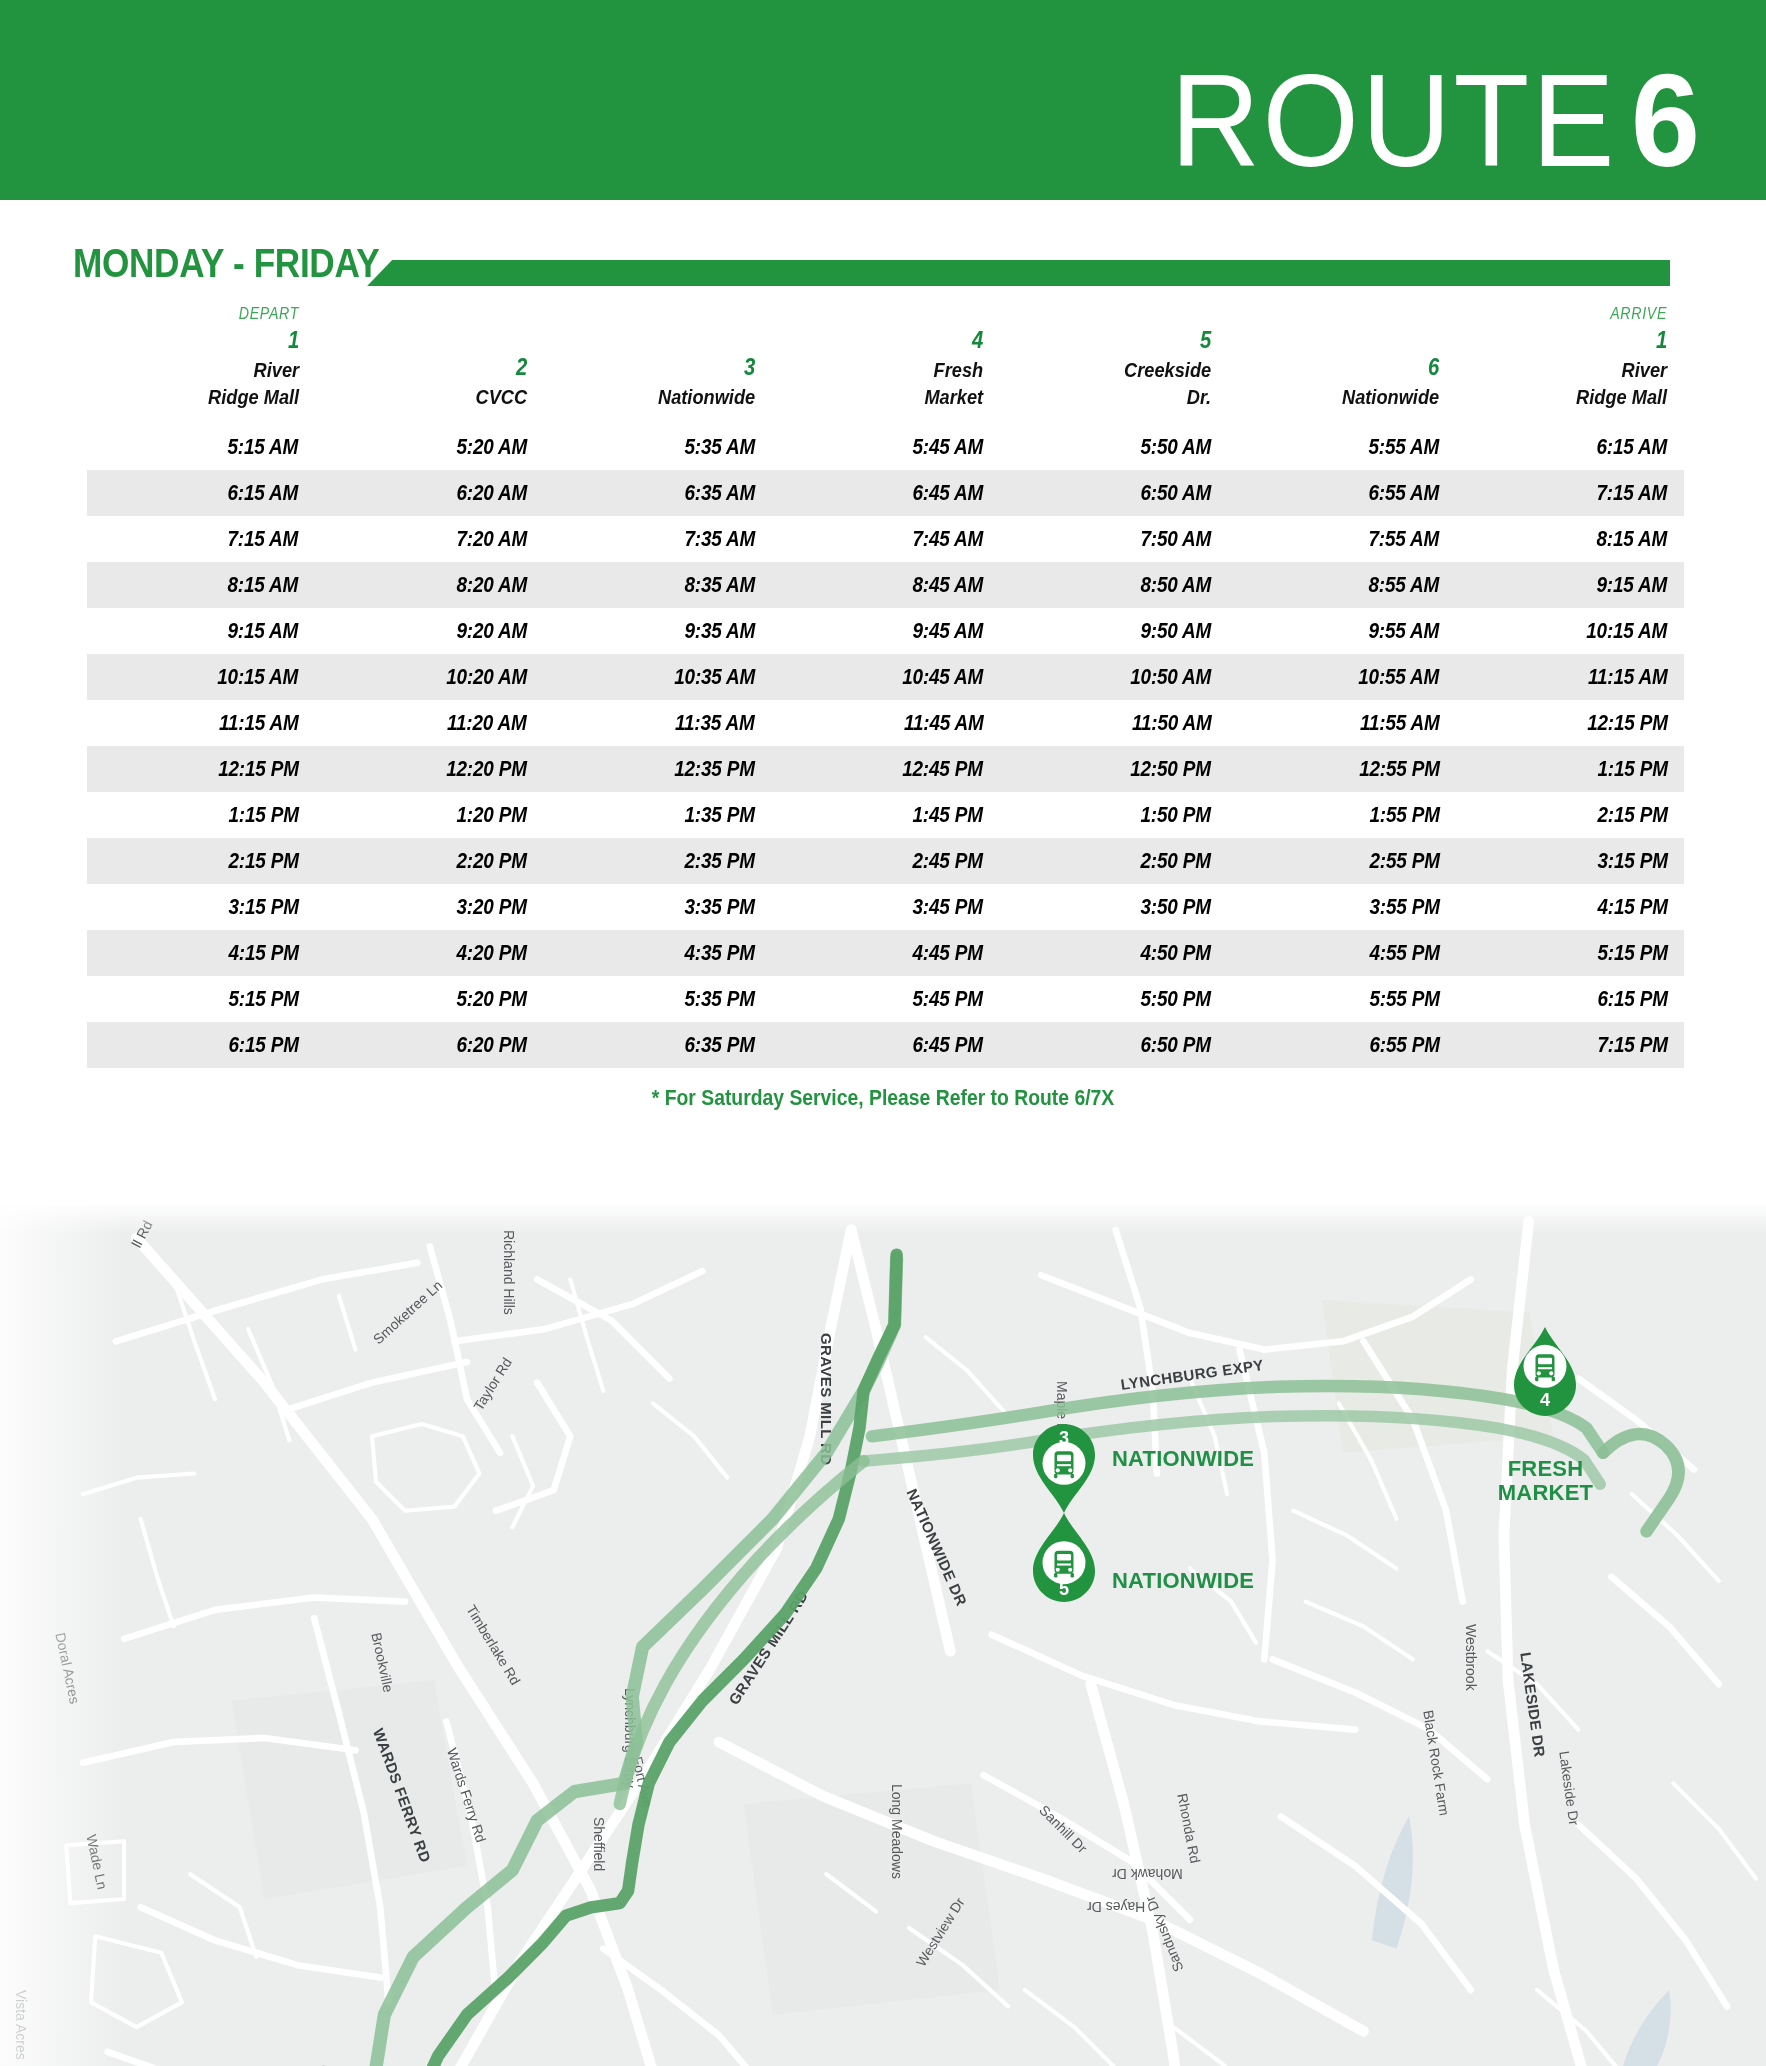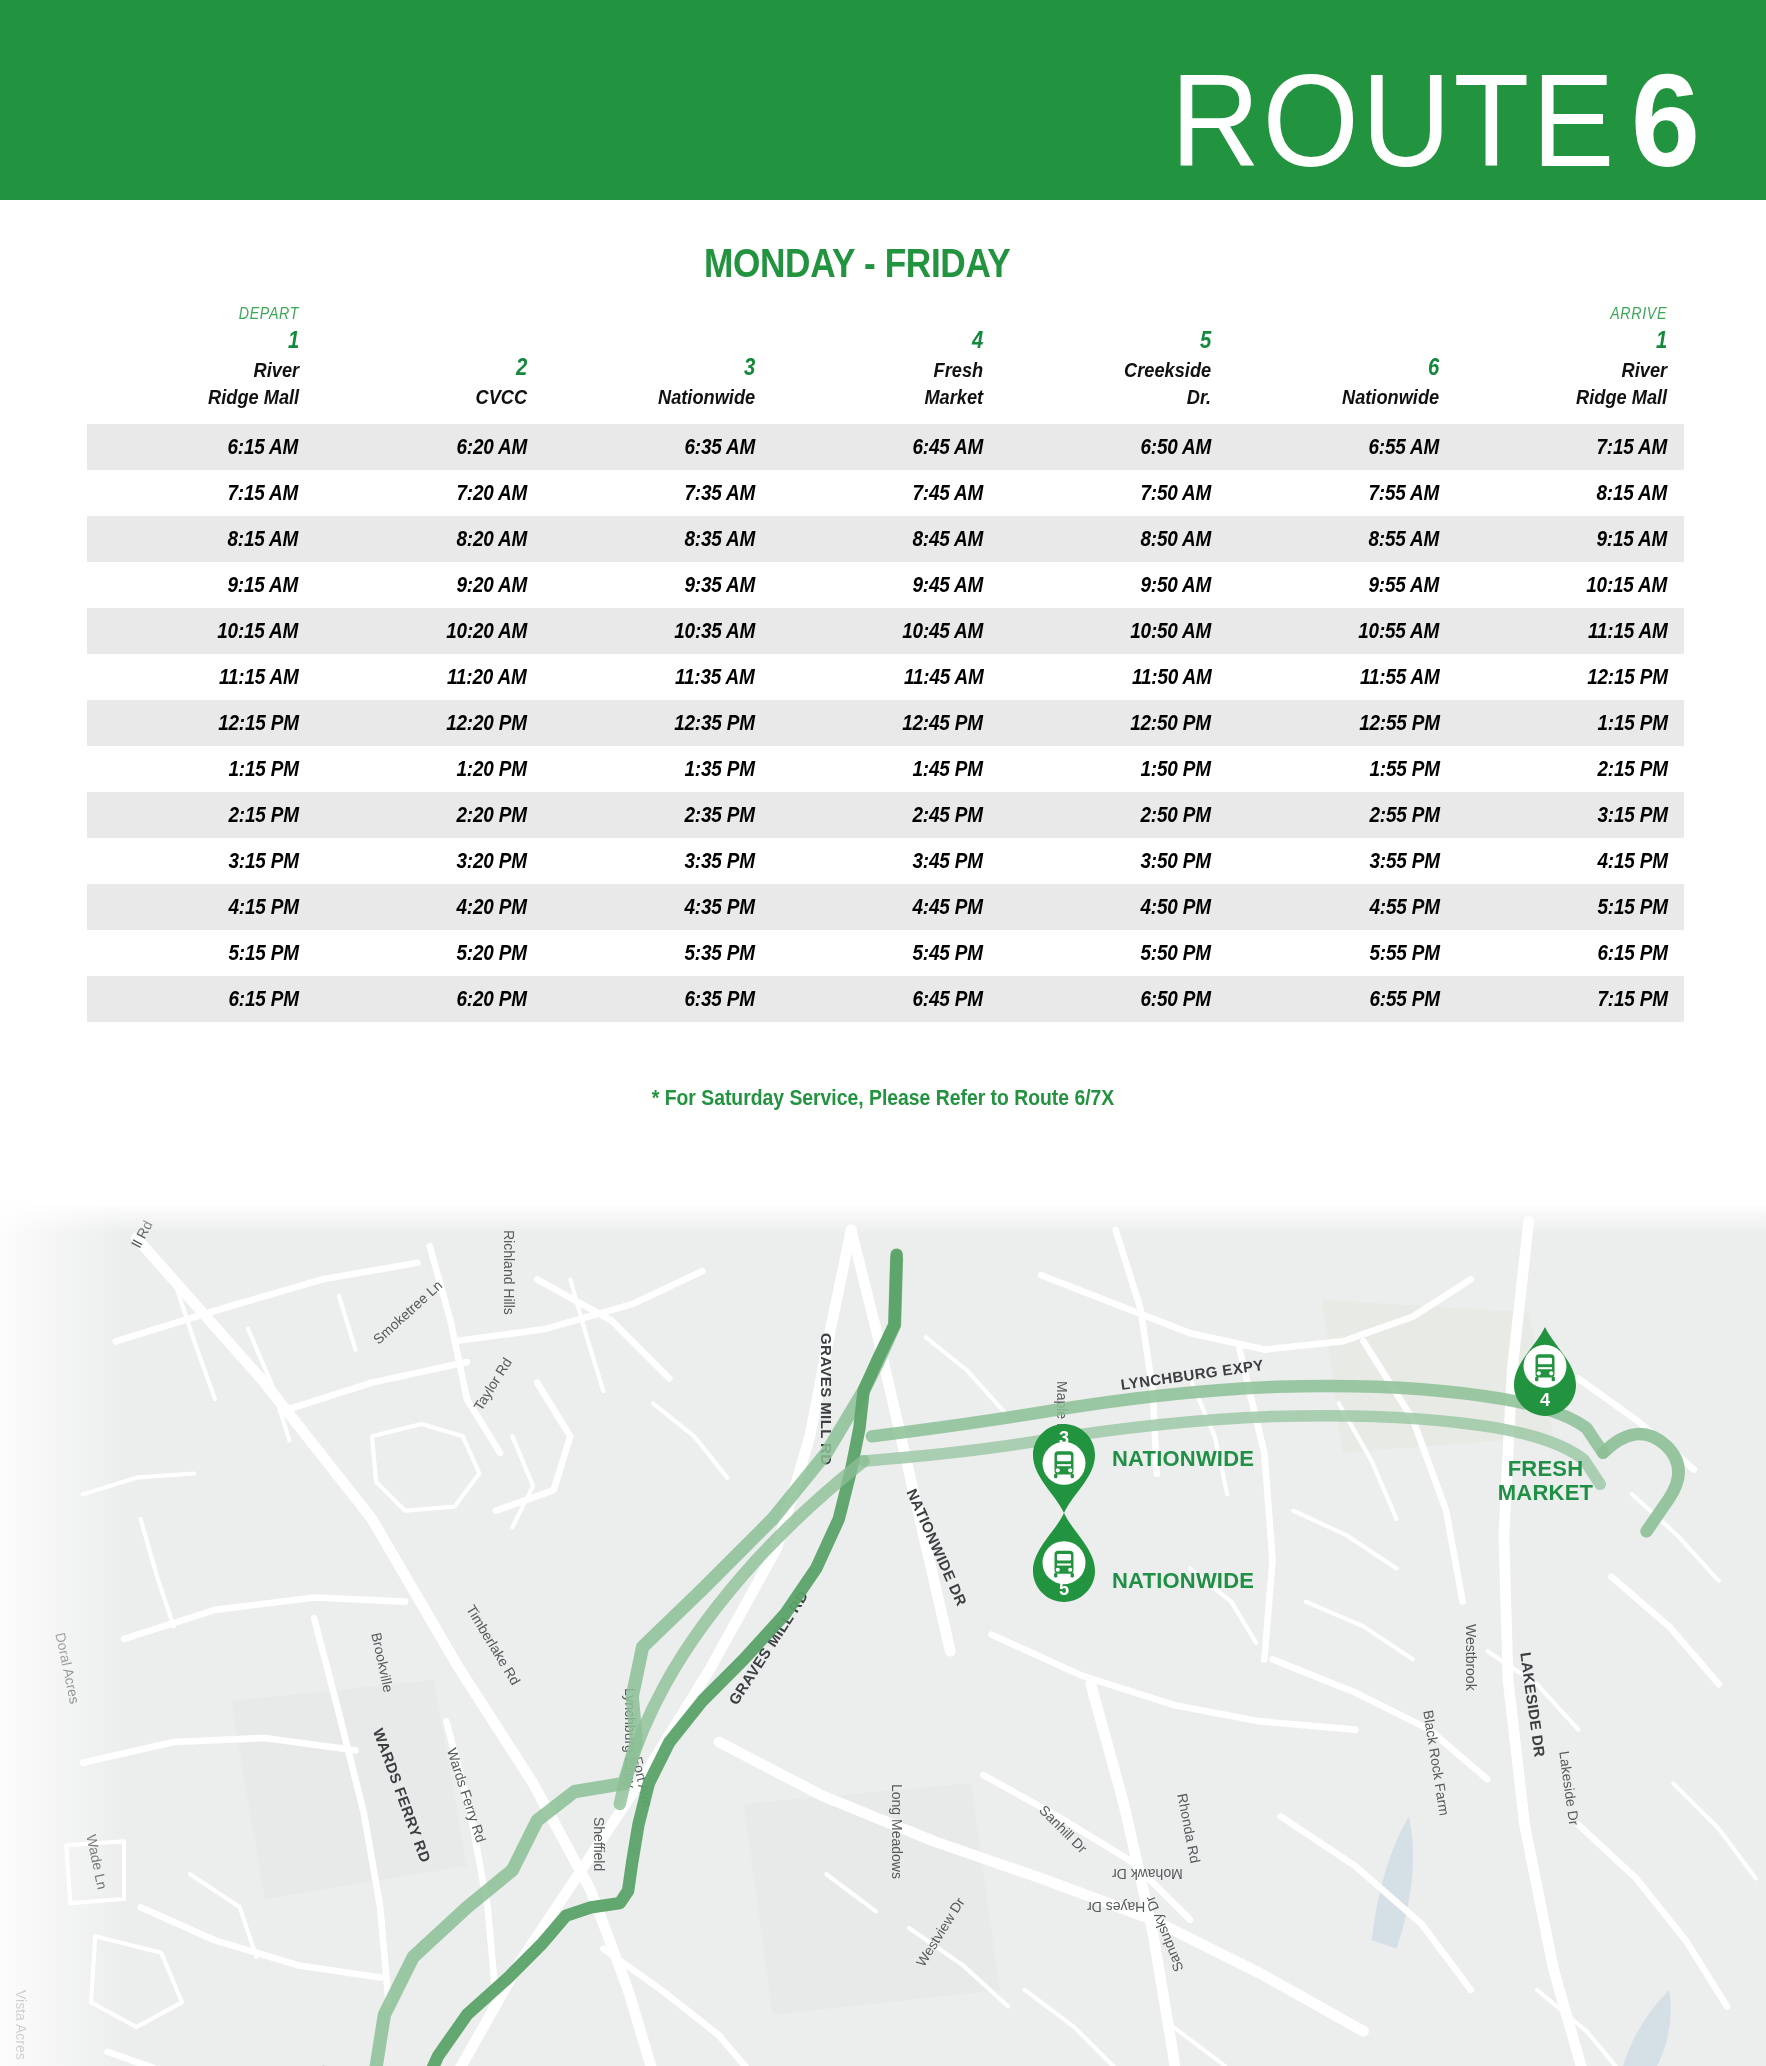--- a/index.html
+++ b/index.html
@@ -46,26 +46,25 @@
   .schedule {
     position: absolute;
     left: 0; top: 200px;
     width: 1766px;
     height: 1004px;
     background: #ffffff;
   }
 
   .day-header-row {
     position: absolute;
-    left: 80px; top: 41px;
+    left: 73px; top: 41px;
     width: 1597px;
     height: 45px;
     display: flex;
-    align-items: center;
-    flex-direction: column;
+    align-items: flex-end;
   }
   .day-title {
     color: #22933f;
     font-size: 40px;
     font-weight: 700;
     letter-spacing: -0.4px;
     white-space: nowrap;
     transform: scaleX(0.88);
     transform-origin: left center;
     font-family: "Liberation Sans", sans-serif;
@@ -279,20 +278,29 @@
         </th>
         <th>
           <span class="col-arrdep">ARRIVE</span>
           <span class="col-num">1</span>
           <span class="col-name">River
 Ridge Mall</span>
         </th>
       </tr>
     </thead>
     <tbody id="sched-body">
+        <tr>
+          <td><span>5:15 AM</span></td>
+          <td><span>5:20 AM</span></td>
+          <td><span>5:35 AM</span></td>
+          <td><span>5:45 AM</span></td>
+          <td><span>5:50 AM</span></td>
+          <td><span>5:55 AM</span></td>
+          <td><span>6:15 AM</span></td>
+        </tr>
         <tr class="alt">
           <td><span>6:15 AM</span></td>
           <td><span>6:20 AM</span></td>
           <td><span>6:35 AM</span></td>
           <td><span>6:45 AM</span></td>
           <td><span>6:50 AM</span></td>
           <td><span>6:55 AM</span></td>
           <td><span>7:15 AM</span></td>
         </tr>
         <tr>

